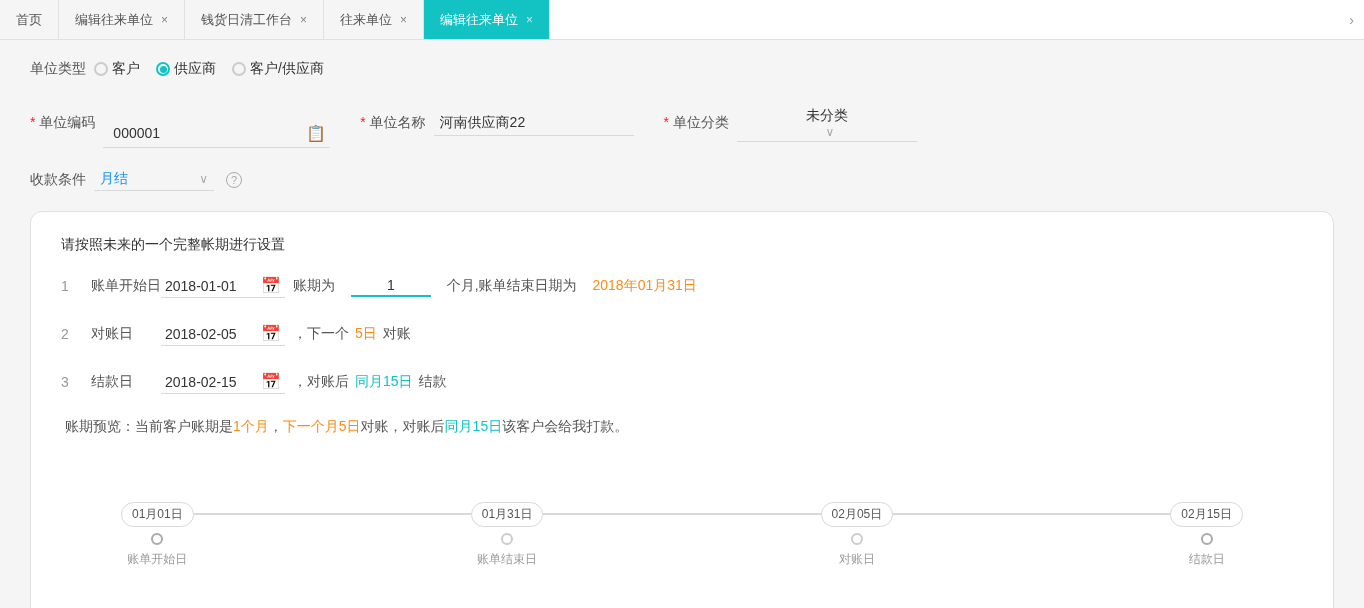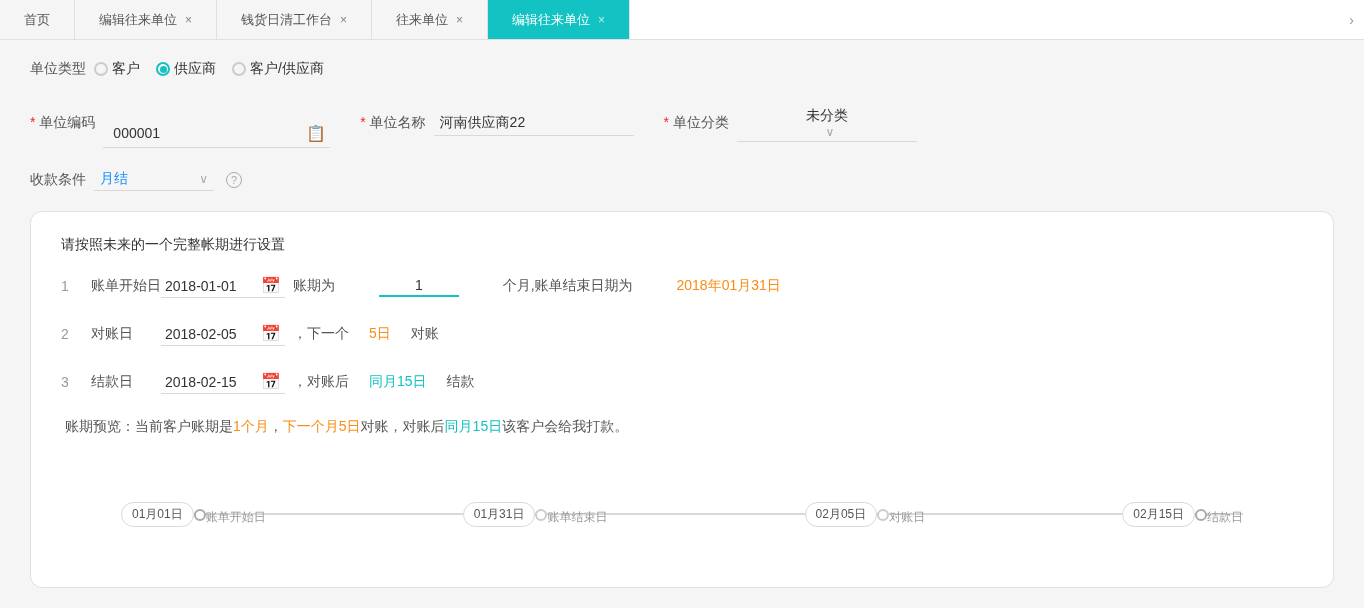--- a/index.html
+++ b/index.html
@@ -10,21 +10,21 @@
       display: flex;
       align-items: stretch;
       background: #fff;
       border-bottom: 1px solid #e0e0e0;
       height: 40px;
       padding-left: 0;
     }
     .tab-item {
       display: flex;
       align-items: center;
-      padding: 0 24px;
+      padding: 0 16px;
       font-size: 13px;
       color: #555;
       cursor: pointer;
       border-right: 1px solid #e0e0e0;
       background: #f5f5f5;
       position: relative;
       white-space: nowrap;
       user-select: none;
     }
     .tab-item:first-child { border-left: none; }
@@ -203,21 +203,21 @@
       font-size: 14px;
       color: #333;
       background: transparent;
       width: 90px;
     }
     .row-description {
       color: #555;
       font-size: 14px;
       display: flex;
       align-items: center;
-      gap: 20px;
+      gap: 6px;
     }
     .highlight-orange { color: #fa8c16; }
     .highlight-teal { color: #13c2c2; }
 
     
     .period-input {
       border: none;
       border-bottom: 2px solid #13c2c2;
       outline: none;
       width: 80px;
@@ -250,21 +250,21 @@
       background: #d9d9d9;
     }
     .timeline-points {
       display: flex;
       justify-content: space-between;
       position: relative;
       align-items: flex-start;
     }
     .timeline-point {
       display: flex;
-      flex-direction: row;
+      flex-direction: column;
       align-items: center;
       position: relative;
     }
     .point-dot {
       width: 12px; height: 12px;
       border-radius: 50%;
       border: 2px solid #ccc;
       background: #fff;
       margin-bottom: 6px;
       position: relative;

